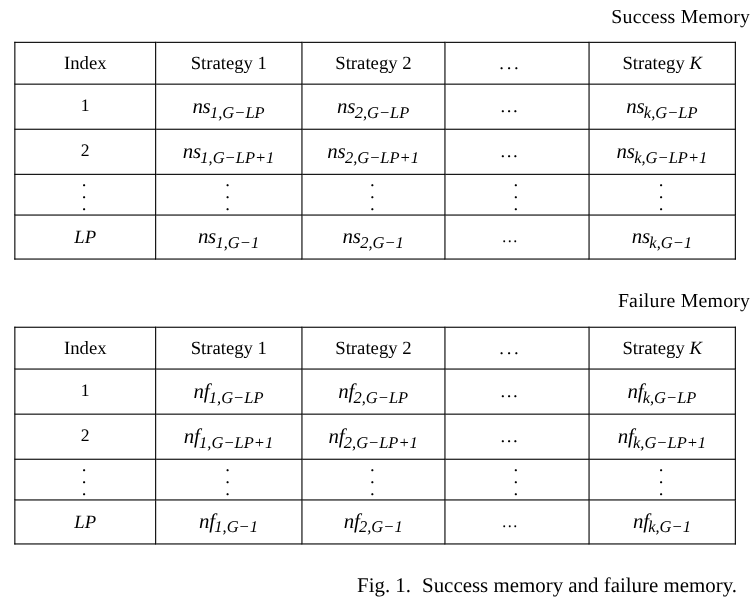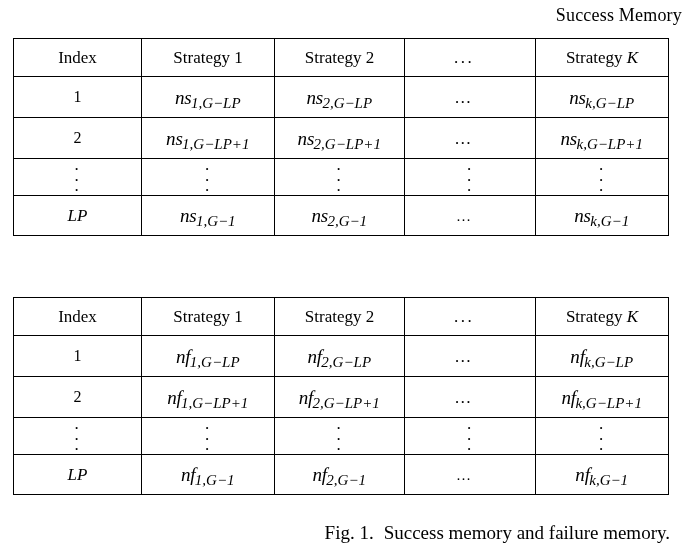--- a/index.html
+++ b/index.html
@@ -164,20 +164,21 @@
         <tr class="row-last">
           <td><span class="ital" style="font-size: 17px;">LP</span></td>
           <td><span class="mathvar">ns<sub>1,G−1</sub></span></td>
           <td><span class="mathvar">ns<sub>2,G−1</sub></span></td>
           <td><span class="hdots-tight">…</span></td>
           <td><span class="mathvar">ns<sub>k,G−1</sub></span></td>
         </tr>
       </tbody>
   </table>
 
+  <div class="table-title" id="title-failure">Failure Memory</div>
 
   <table class="memory-table" id="table-failure">
     <colgroup>
       <col class="col-index">
         <col class="col-s1">
         <col class="col-s2">
         <col class="col-dots">
         <col class="col-sk">
     </colgroup>
     <tbody>

